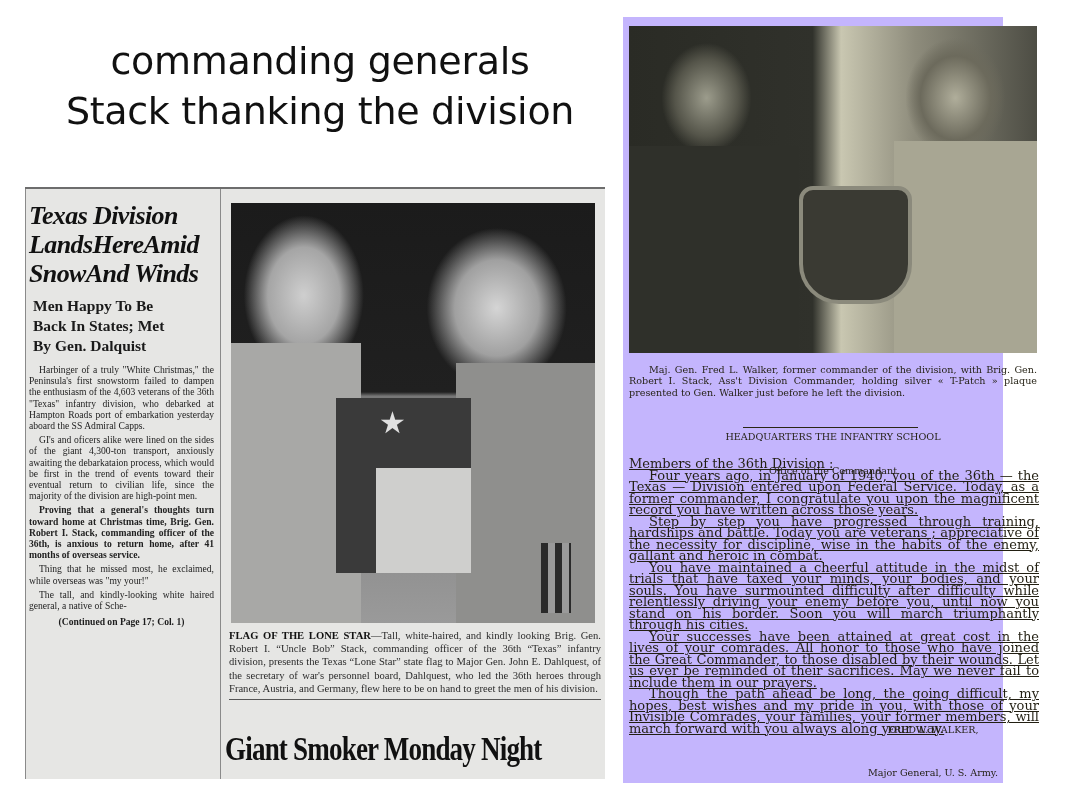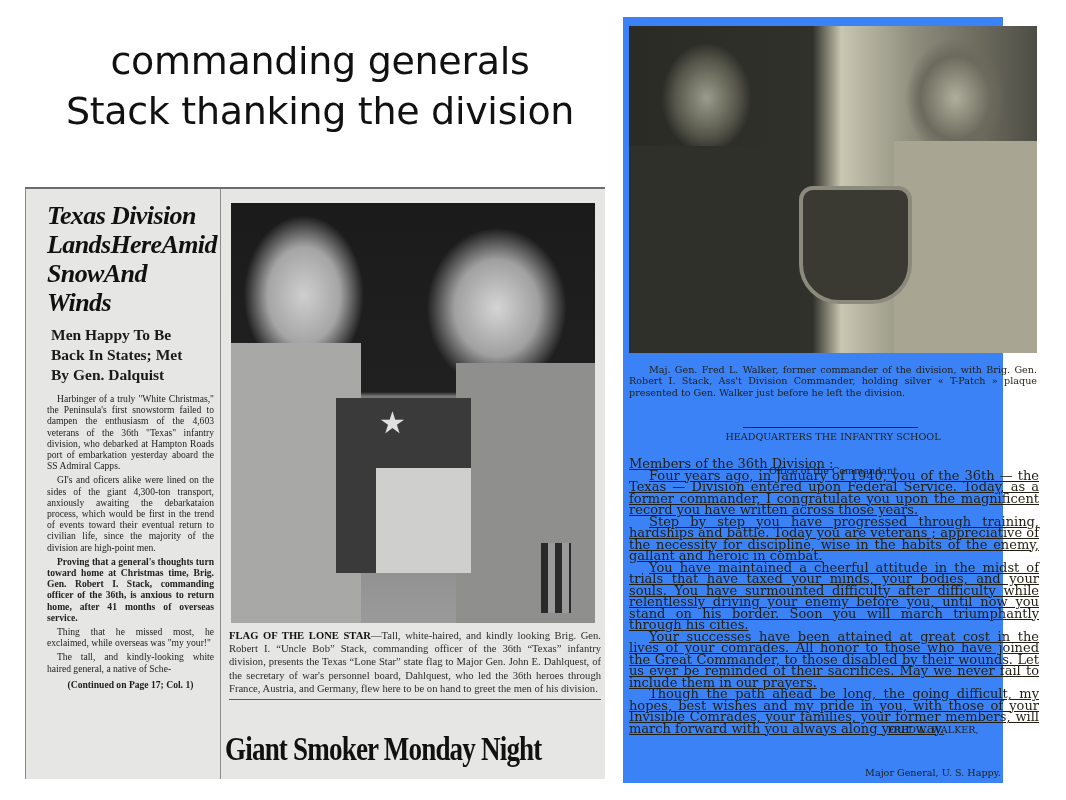--- a/index.html
+++ b/index.html
@@ -14,21 +14,21 @@
     }
     
     .clip-left {
       position:absolute; left:25px; top:187px; width:580px; height:592px;
       background:#e6e6e4; border-top:2px solid #6d6d6d; box-sizing:border-box;
       font-family: "Liberation Serif", serif; color:#1d1d1d;
     }
     .col-article {
       position:absolute; left:0; top:0; width:196px; height:590px;
       border-left:1px solid #8a8a8a; border-right:1px solid #8a8a8a; box-sizing:border-box;
-      padding:12px 6px 0 21px;
+      padding:12px 6px 0 3px;
     }
     .headline {
       font-family: "Liberation Serif", serif; font-style:italic; font-weight:bold;
       font-size:26px; line-height:29px; letter-spacing:-0.6px; color:#111;
     }
     .subhead {
       font-family: "Liberation Serif", serif; font-weight:bold; font-size:15.5px;
       line-height:20px; margin:8px 0 8px 4px; color:#1a1a1a;
     }
     .para {
@@ -62,21 +62,21 @@
     }
     .caption1 b { font-weight:bold; color:#111; }
     .giant {
       position:absolute; left:0; top:540px; width:380px; font-family:"Liberation Serif", serif;
       font-weight:bold; font-size:33px; line-height:40px; color:#111; letter-spacing:-1px; white-space:nowrap;
       transform:scaleX(0.82); transform-origin:left center;
     }
     
     .clip-right {
       position:absolute; left:623px; top:17px; width:380px; height:766px;
-      background:#3b82f6; font-family:"DejaVu Serif", serif; color:#1f1c10;
+      background:#c4b5fd; font-family:"DejaVu Serif", serif; color:#1f1c10;
     }
     .photo2 {
       position:absolute; left:6px; top:9px; width:408px; height:327px; overflow:hidden;
       background:
         radial-gradient(ellipse 45px 55px at 19% 22%, #9c9c8c 0%, #55554a 70%, transparent 100%),
         radial-gradient(ellipse 50px 60px at 80% 22%, #b0ae9b 0%, #6c6a5c 70%, transparent 100%),
         linear-gradient(90deg, #2a2b25 0%, #30312b 45%, #c9c7b1 52%, #8e8c7c 70%, #4d4d44 100%);
     }
     .photo2 .body-left { position:absolute; left:0; top:120px; width:170px; height:207px; background:#2f302a; }
     .photo2 .body-right { position:absolute; left:265px; top:115px; width:143px; height:212px; background:#a8a693; }
@@ -152,14 +152,14 @@
   <div class="hq" style="top:448px;">Office of the Commandant</div>
   <div class="letter">
     <p class="salutation">Members of the 36th Division :</p>
     <p class="lp">Four years ago, in January of 1940, you of the 36th — the Texas — Division entered upon Federal Service. Today, as a former commander, I congratulate you upon the magnificent record you have written across those years.</p>
     <p class="lp">Step by step you have progressed through training, hardships and battle. Today you are veterans ; appreciative of the necessity for discipline, wise in the habits of the enemy, gallant and heroic in combat.</p>
     <p class="lp">You have maintained a cheerful attitude in the midst of trials that have taxed your minds, your bodies, and your souls. You have surmounted difficulty after difficulty while relentlessly driving your enemy before you, until now you stand on his border. Soon you will march triumphantly through his cities.</p>
     <p class="lp">Your successes have been attained at great cost in the lives of your comrades. All honor to those who have joined the Great Commander, to those disabled by their wounds. Let us ever be reminded of their sacrifices. May we never fail to include them in our prayers.</p>
     <p class="lp">Though the path ahead be long, the going difficult, my hopes, best wishes and my pride in you, with those of your Invisible Comrades, your families, your former members, will march forward with you always along your way.</p>
   </div>
   <div class="sig" style="top:707px;">FRED L. WALKER,</div>
-  <div class="sig" style="top:750px;">Major General, U. S. Happy.</div>
+  <div class="sig" style="top:750px;">Major General, U. S. Army.</div>
 </div>
 
 </body></html>

